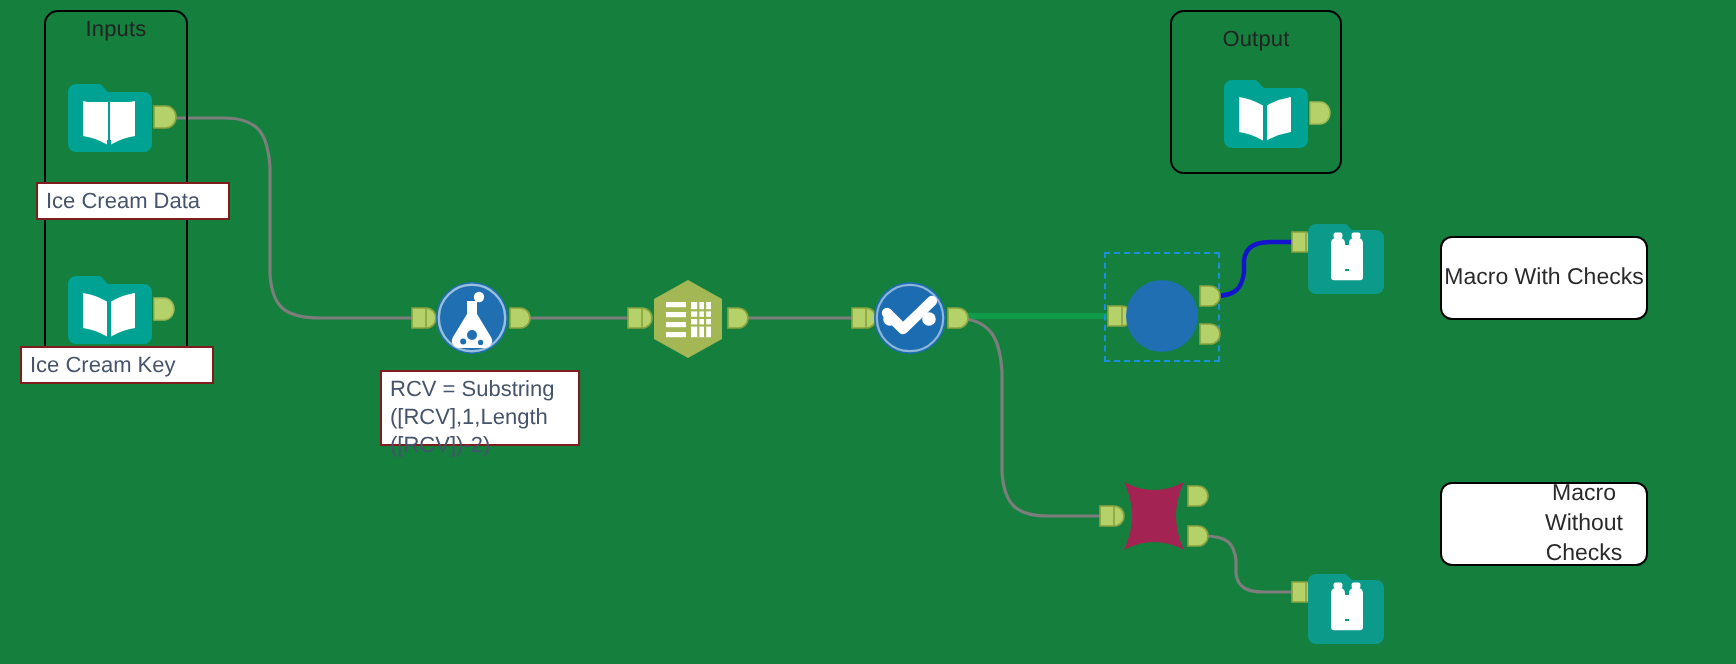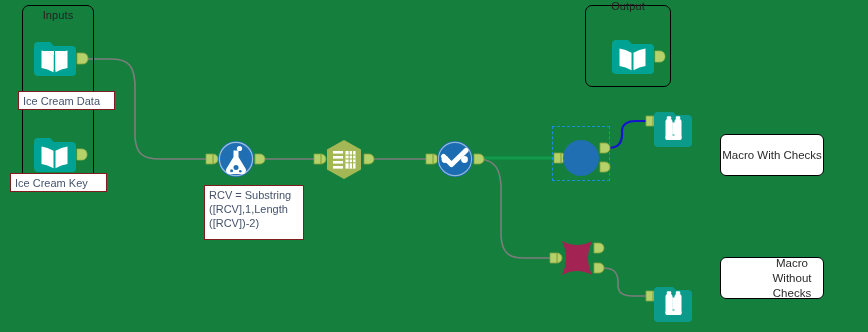--- a/index.html
+++ b/index.html
@@ -56,21 +56,20 @@
     position:absolute;
     border:1.4px solid #000000;
     border-radius:6px;
     background:#ffffff;
     color:#2a2a2a;
     font-size:11.5px;
     line-height:15px;
     display:flex;align-items:center;justify-content:center;
     text-align:center;
     box-sizing:border-box;
-    margin-top:16px;
   }
 
   
   .selbox{
     position:absolute;
     border:1.3px dashed #1a8fe0;
     background:transparent;
     box-sizing:border-box;
   }
 
@@ -96,21 +95,21 @@
 
     <path d="M 607,148 C 618,148 621,144 622,136 L 622,130 C 623,123 628,121 636,121 L 651,121" fill="none" stroke="#1414cf" stroke-width="2.2"></path>
 
     <path d="M 602,268 C 614,268 617,272 618,280 L 618,287 C 619,294 624,296 632,296 L 651,296" fill="none" stroke="#7d7d7d" stroke-width="1.6"></path>
   </svg>
 
   <div class="container-box" style="left:22px;top:5px;width:72px;height:180px;"></div>
   <div class="container-title" style="left:22px;top:9px;width:72px;">Inputs</div>
 
   <div class="container-box" style="left:585px;top:5px;width:86px;height:82px;"></div>
-  <div class="container-title" style="left:585px;top:0;width:86px;">Output</div>
+  <div class="container-title" style="left:585px;top:14px;width:86px;">Output</div>
 
   <div class="selbox" style="left:552px;top:126px;width:58px;height:55px;"></div>
 
   <div class="tool" style="left:30px;top:34px;width:60px;height:46px;">
     <svg width="60" height="46" viewBox="0 0 60 46">
       <g>
         <path d="M4 8 h16 l4 4 h18 a4 4 0 0 1 4 4 v22 a4 4 0 0 1 -4 4 h-34 a4 4 0 0 1 -4 -4 v-26 a4 4 0 0 1 4 -4 z" fill="#00a393"></path>
         <path d="M12 17 h12 v19 h-12 z M25 17 h12 v19 h-12 z" fill="#ffffff"></path>
         <path d="M12 17 q6 1 11.5 4 v19 q-5.5 -3 -11.5 -4 z" fill="#00a393"></path>
         <path d="M37 17 q-6 1 -11.5 4 v19 q5.5 -3 11.5 -4 z" fill="#00a393"></path>
@@ -285,21 +284,21 @@
         <rect x="22.8" y="8.2" width="4.4" height="3" rx="1" fill="#ffffff"></rect>
         <rect x="31.8" y="8.2" width="4.4" height="3" rx="1" fill="#ffffff"></rect>
       </g>
     </svg>
   </div>
 
   <div class="annot" style="left:18px;top:91px;width:97px;height:19px;">Ice Cream Data</div>
 
   <div class="annot" style="left:10px;top:173px;width:97px;height:19px;">Ice Cream Key</div>
 
-  <div class="annot multiline" style="left:204px;top:185px;width:100px;height:55px;">RCV = Substring
+  <div class="annot multiline" style="left:190px;top:185px;width:100px;height:38px;">RCV = Substring
 ([RCV],1,Length
 ([RCV])-2)</div>
 
   <div class="comment" style="left:720px;top:118px;width:104px;height:42px;">Macro With Checks</div>
 
   <div class="comment" style="left:720px;top:241px;width:104px;height:42px;padding-left:40px;">Macro Without Checks</div>
 
 </div>
 
 </body></html>

